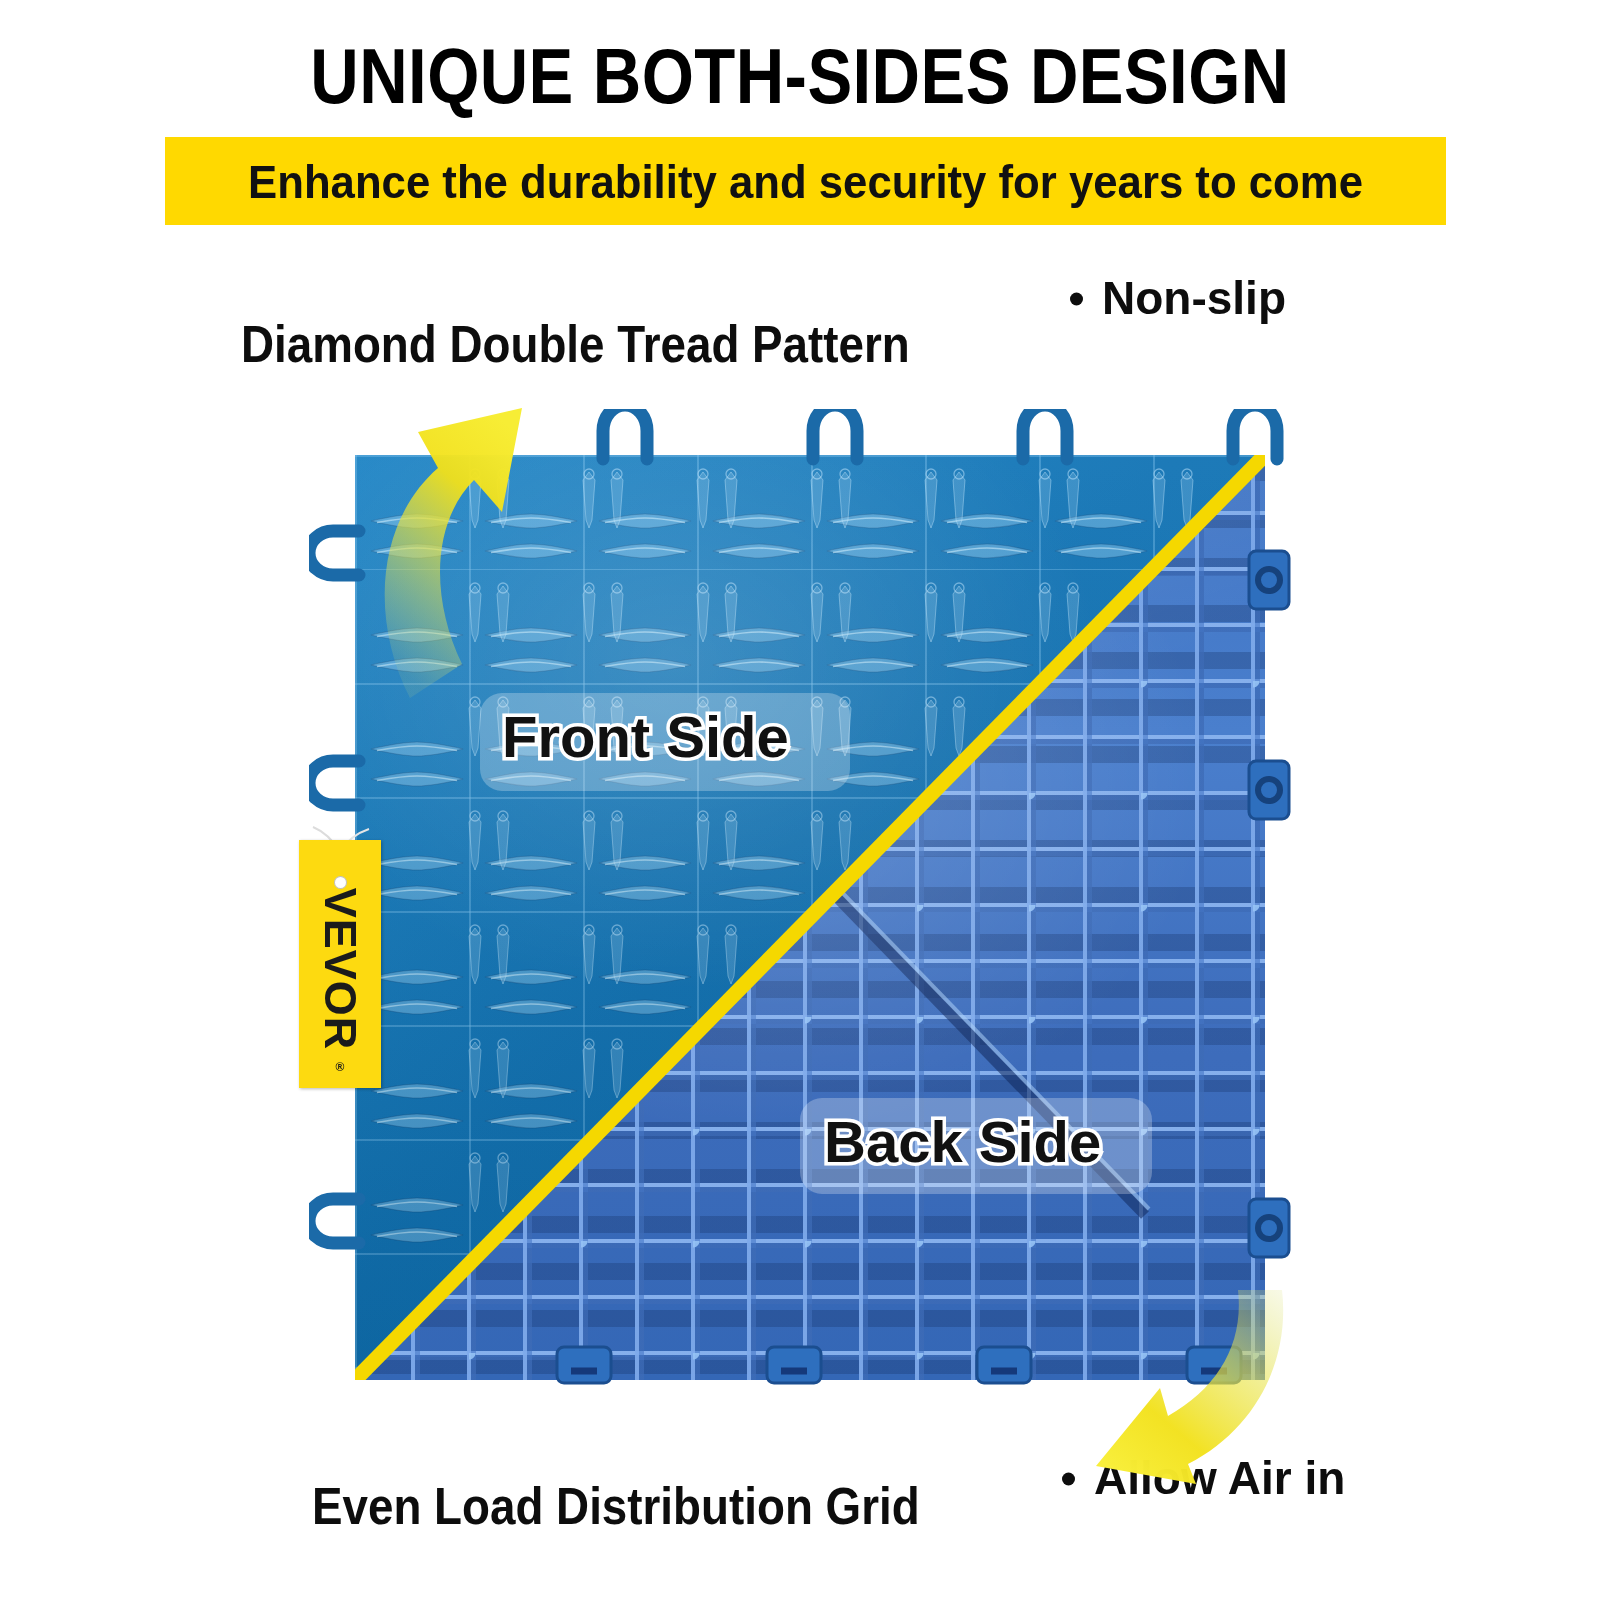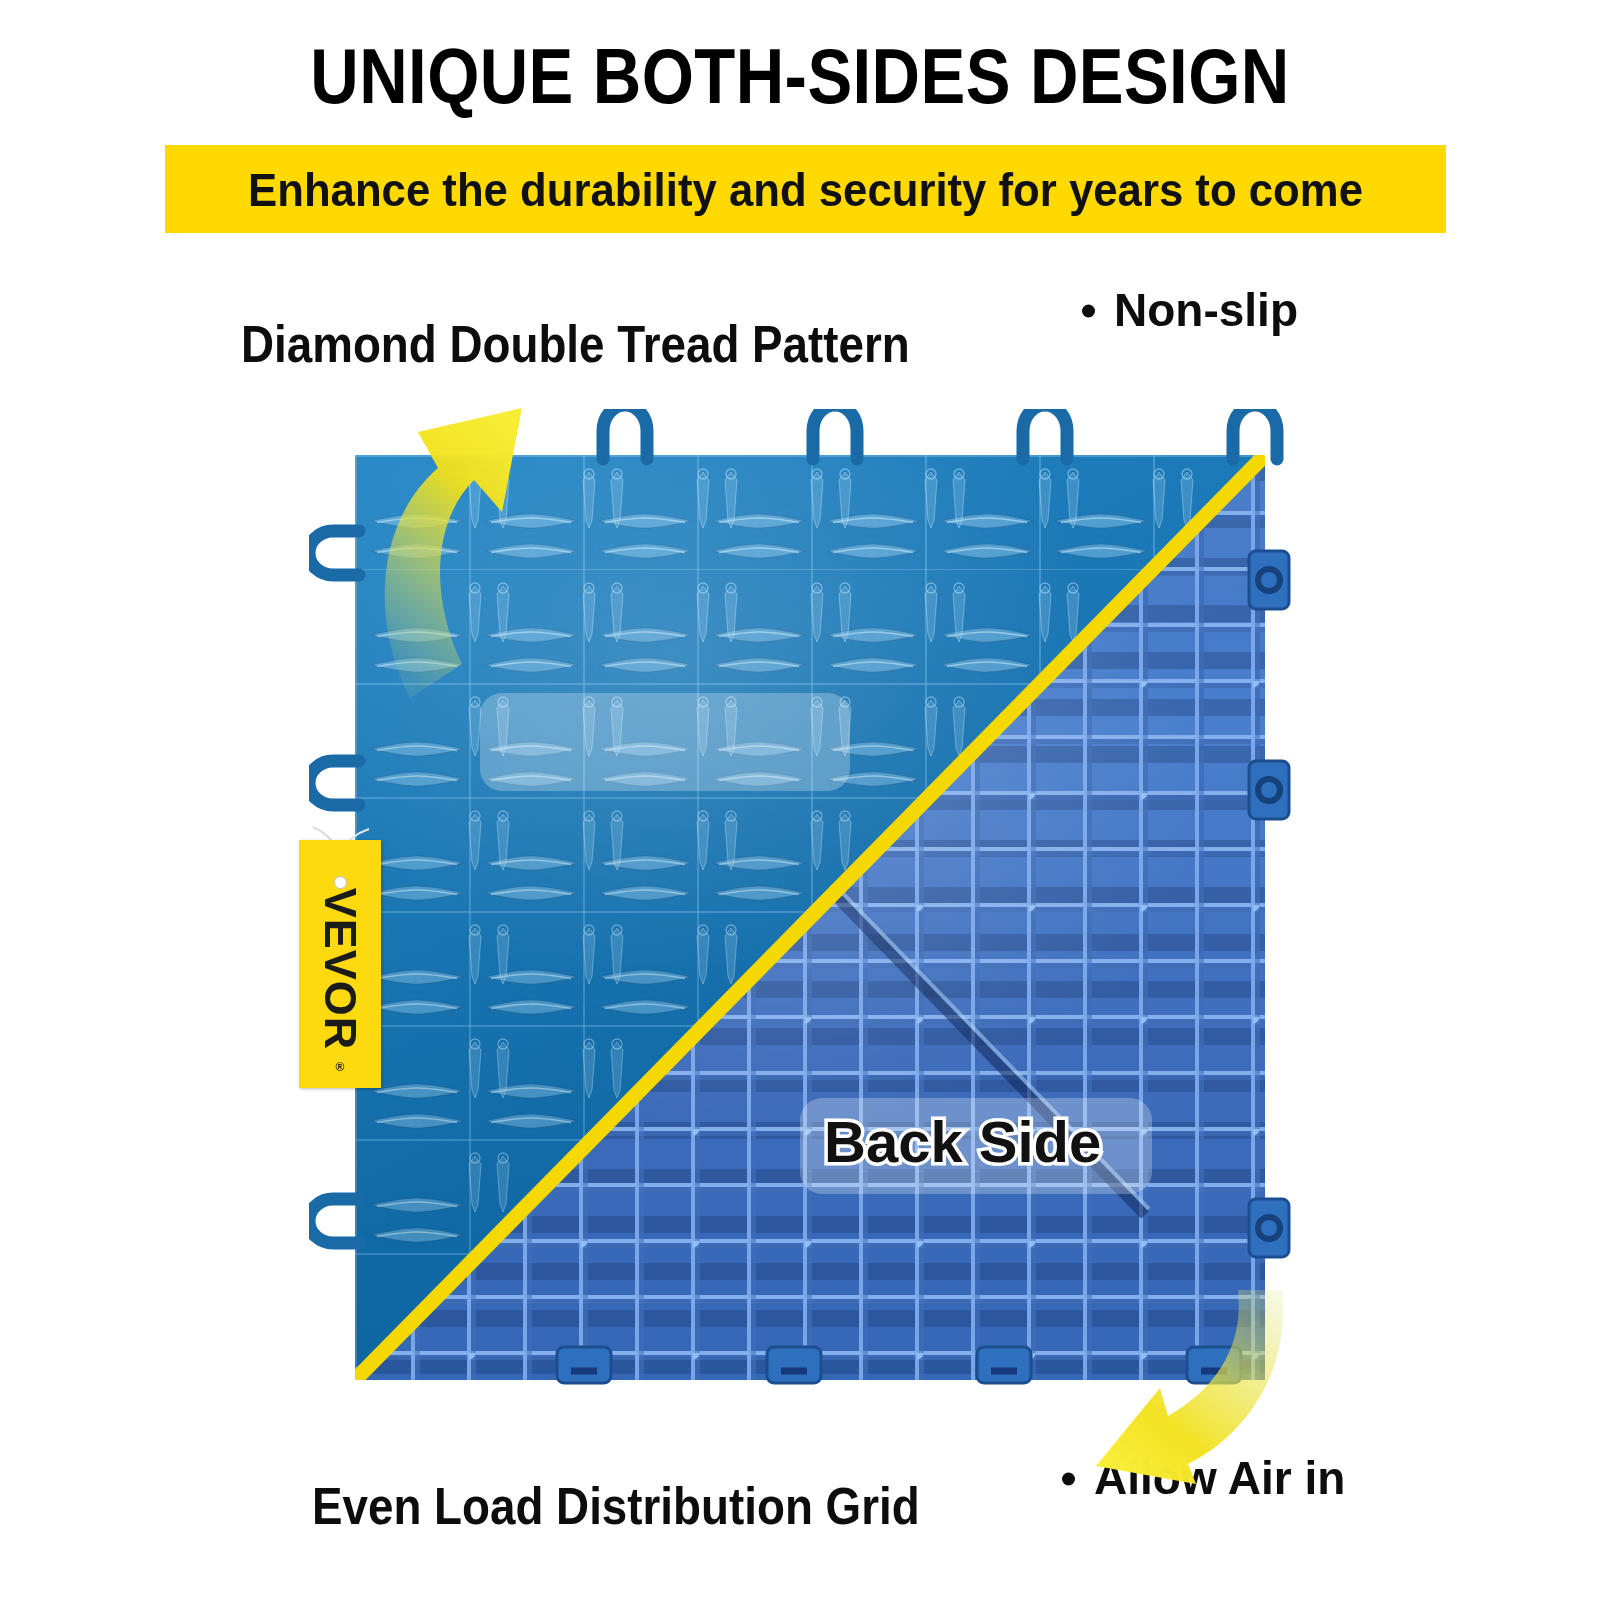--- a/index.html
+++ b/index.html
@@ -20,21 +20,21 @@
     font-weight:bold;
     font-size:78px;
     letter-spacing:0.5px;
     color:#000000;
     transform:scaleX(0.86);
     transform-origin:center top;
     white-space:nowrap;
     line-height:1.05;
   }
   .banner{
-    position:absolute;left:165px;top:145px;width:1281px;height:88px;
+    position:absolute;left:165px;top:137px;width:1281px;height:88px;
     background:#FFD900;
   }
   .banner-text{
     position:absolute;left:0;top:0;width:100%;height:100%;
     display:flex;align-items:center;justify-content:center;
     font-weight:bold;font-size:47px;color:#111111;
     transform:scaleX(0.93);
     white-space:nowrap;
   }
 
@@ -55,21 +55,21 @@
     list-style:none;
     font-weight:bold;font-size:46px;color:#0d0d0d;
     line-height:1.16;
     position:relative;padding-left:36px;
   }
   .bullets li::before{
     content:"";position:absolute;left:4px;top:50%;
     width:13px;height:13px;border-radius:50%;
     background:#0d0d0d;transform:translateY(-50%);
   }
-  #bul-top{left:1066px;top:272px;padding:0;margin:12px;}
+  #bul-top{left:1066px;top:272px;padding:0;margin:0;}
   #bul-bot{left:1058px;top:1452px;padding:0;margin:0;}
 
   
   .tile{
     position:absolute;left:355px;top:455px;width:910px;height:925px;
   }
 
   
   .back{
     position:absolute;inset:0;
@@ -435,20 +435,21 @@
       <g fill="none" stroke="#15397a" stroke-width="7">
         <path d="M262 962 h26"></path>
           <path d="M472 962 h26"></path>
         <path d="M682 962 h26"></path>
           <path d="M892 962 h26"></path>
       </g>
     </svg>
   </div>
 
   <div class="side-chip" id="chip-front"></div>
+  <div class="side-text" id="txt-front">Front Side</div>
 
   <div class="side-chip" id="chip-back"></div>
   <div class="side-text" id="txt-back">Back Side</div>
 
   <div class="hangtag">
     <svg class="hangtag-string" viewBox="0 0 82 40">
       <path d="M41 26 C 34 14, 26 6, 14 1" fill="none" stroke="#dcdcdc" stroke-width="2"></path>
       <path d="M41 26 C 48 14, 58 7, 70 3" fill="none" stroke="#e6e6e6" stroke-width="2"></path>
     </svg>
     <div class="hangtag-body">

